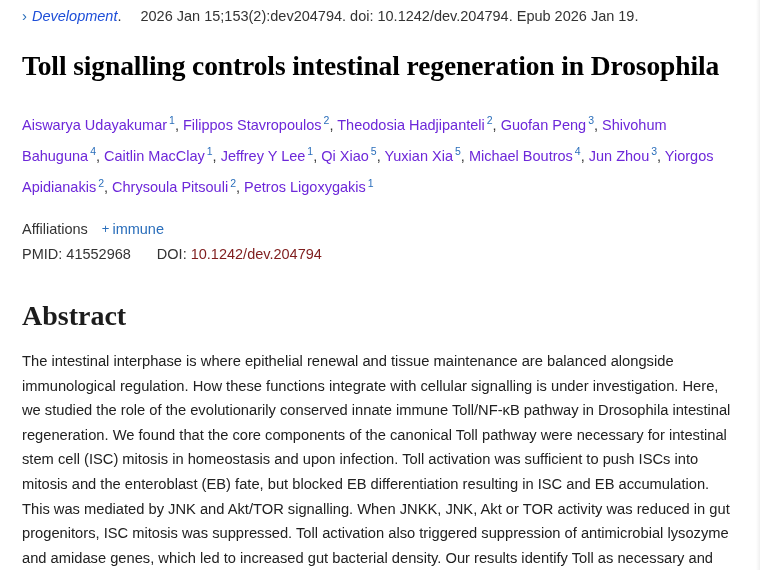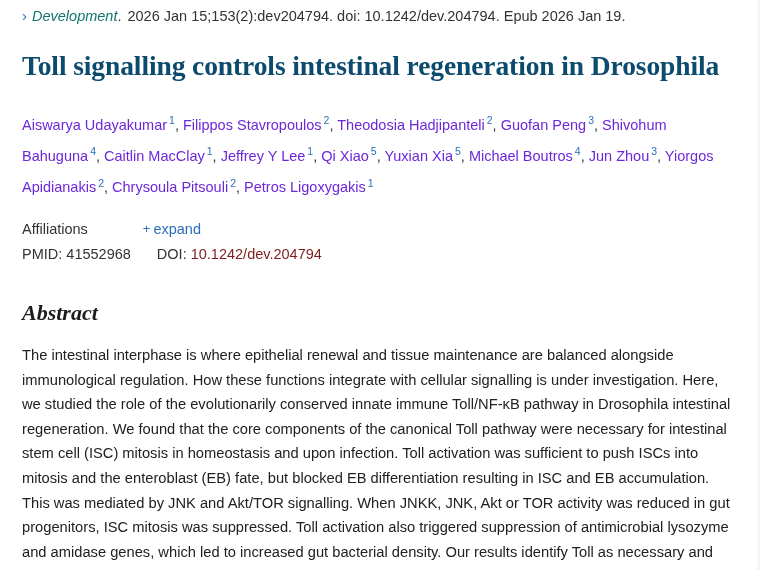--- a/index.html
+++ b/index.html
@@ -33,35 +33,35 @@
     white-space: nowrap;
   }
   .chev-icon {
     color: #2a6ebb;
     font-size: 15px;
     margin-right: 5px;
     display: inline-block;
     transform: translateY(0px);
   }
   .journal-name {
-    color: #0f766e;
+    color: #1d4ed8;
     font-style: italic;
     font-weight: 400;
   }
   .citation-rest {
     color: #333333;
-    margin-left: 6px;
+    margin-left: 19px;
   }
 
   h1.article-title {
     font-family: "Liberation Serif", serif;
     font-size: 27.5px;
     font-weight: bold;
     line-height: 35px;
-    color: #0c4a6e;
+    color: #000000;
     margin: 22px 0 0 0;
     letter-spacing: -0.1px;
     max-width: 700px;
   }
 
   .authors {
     margin-top: 24px;
     font-size: 14.5px;
     line-height: 26.5px;
     color: #2a6ebb;
@@ -78,21 +78,20 @@
     margin-left: 2px;
   }
   .sep { color: #333333; }
 
   .affil-row {
     margin-top: 20px;
     font-size: 14.5px;
     color: #333333;
     display: flex;
     align-items: center;
-    gap: 41px;
   }
   .affil-label { color: #333333; }
   .expand-link {
     color: #2a6ebb;
     margin-left: 14px;
     cursor: pointer;
     display: inline-flex;
     align-items: center;
   }
   .plus-icon {
@@ -108,25 +107,24 @@
   }
   .ids-row .pmid { margin-right: 22px; }
   .doi-link {
     color: #7f1d1d;
     text-decoration: none;
     cursor: pointer;
   }
 
   h2.abstract-head {
     font-family: "Liberation Serif", serif;
-    font-size: 22px;
+    font-size: 28px;
     font-weight: bold;
     color: #1c1c1c;
     margin: 38px 0 0 0;
-    font-style: italic;
   }
 
   .abstract-body {
     margin-top: 17px;
     font-size: 14.7px;
     line-height: 24.6px;
     color: #212121;
     max-width: 726px;
     text-align: left;
   }
@@ -152,21 +150,21 @@
   </div>
 
   <h1 class="article-title">Toll signalling controls intestinal regeneration in Drosophila</h1>
 
   <div class="authors"><span><span class="author">Aiswarya Udayakumar</span><sup class="sup">1</sup><span class="sep">, </span></span><span><span class="author">Filippos Stavropoulos</span><sup class="sup">2</sup><span class="sep">, </span></span><span><span class="author">Theodosia Hadjipanteli</span><sup class="sup">2</sup><span class="sep">, </span></span><span><span class="author">Guofan Peng</span><sup class="sup">3</sup><span class="sep">, </span></span><span><span class="author">Shivohum Bahuguna</span><sup class="sup">4</sup><span class="sep">, </span></span><span><span class="author">Caitlin MacClay</span><sup class="sup">1</sup><span class="sep">, </span></span><span><span class="author">Jeffrey Y Lee</span><sup class="sup">1</sup><span class="sep">, </span></span><span><span class="author">Qi Xiao</span><sup class="sup">5</sup><span class="sep">, </span></span><span><span class="author">Yuxian Xia</span><sup class="sup">5</sup><span class="sep">, </span></span><span><span class="author">Michael Boutros</span><sup class="sup">4</sup><span class="sep">, </span></span><span><span class="author">Jun Zhou</span><sup class="sup">3</sup><span class="sep">, </span></span><span><span class="author">Yiorgos Apidianakis</span><sup class="sup">2</sup><span class="sep">, </span></span><span><span class="author">Chrysoula Pitsouli</span><sup class="sup">2</sup><span class="sep">, </span></span><span><span class="author">Petros Ligoxygakis</span><sup class="sup">1</sup></span></div>
 
   <div class="affil-row">
     <span class="affil-label">Affiliations</span>
     <span class="expand-link">
       <span class="plus-icon">+</span>
-      <span>expand</span>
+      <span>immune</span>
     </span>
   </div>
 
   <div class="ids-row">
     <span class="pmid">
       <span>PMID:</span>
       <span>41552968</span>
     </span>
     <span>
       <span>DOI:</span>

